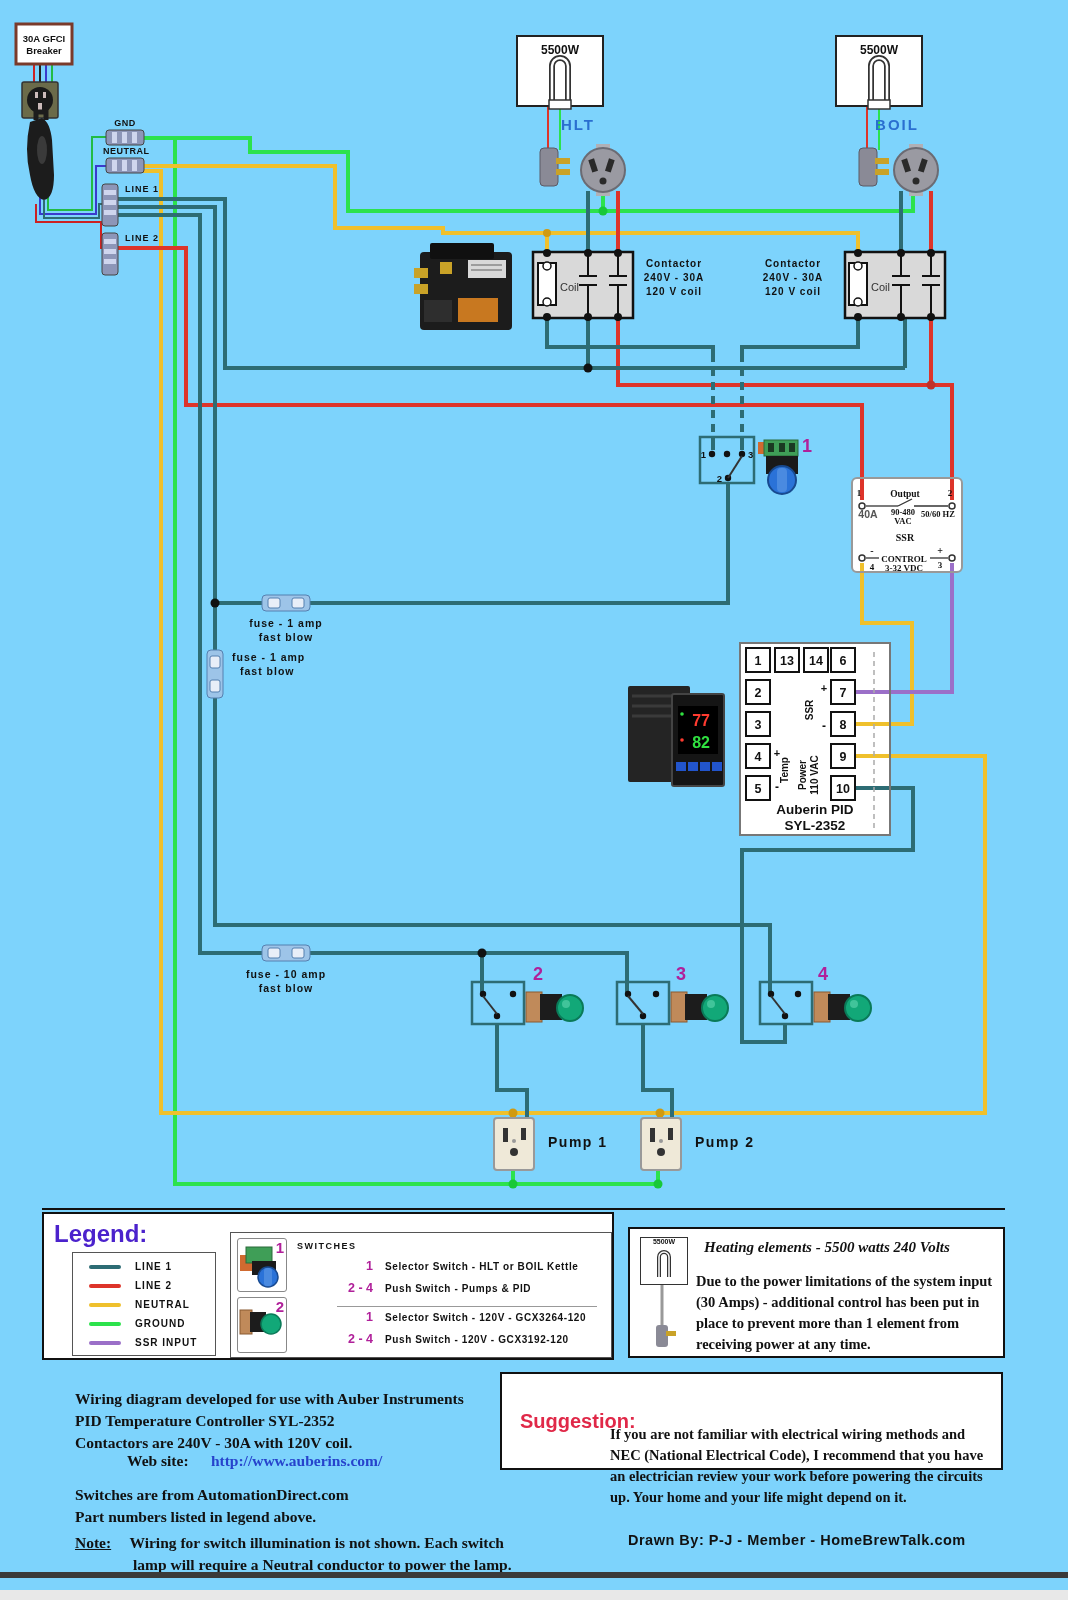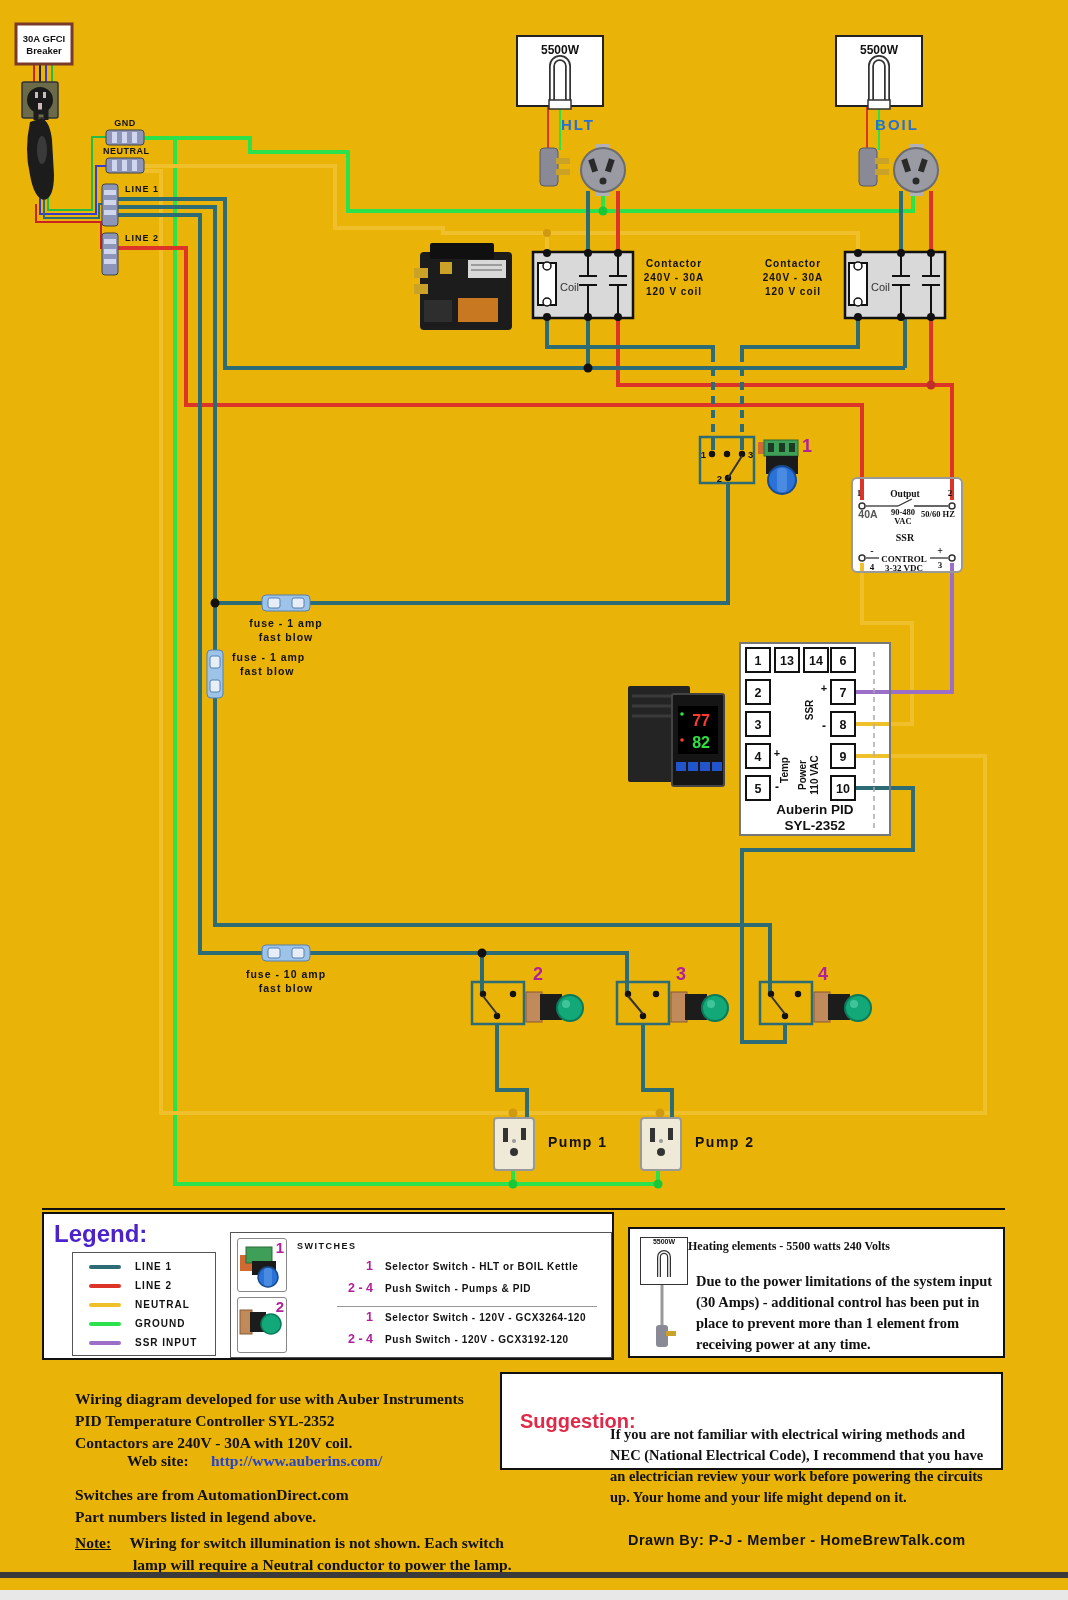--- a/index.html
+++ b/index.html
@@ -1,16 +1,16 @@
 <!DOCTYPE html>
 <html><head>
 <meta charset="utf-8">
 <style>
   html,body{margin:0;padding:0;background:#fff;}
-  #canvas{position:relative;width:1068px;height:1600px;background:#eab308;overflow:hidden;
+  #canvas{position:relative;width:1068px;height:1600px;background:#7dd3fc;overflow:hidden;
           font-family:"Liberation Sans",sans-serif;}
   svg text{font-family:"Liberation Sans",sans-serif;}
   .lbl{font-weight:bold;fill:#111;}
   .serif{font-family:"Liberation Serif",serif;}
   .w{fill:none;stroke-linejoin:miter;stroke-linecap:butt;}
   .green{stroke:#2ce24c;stroke-width:4;}
   .yellow{stroke:#efc02c;stroke-width:4;}
   .red{stroke:#dd342a;stroke-width:4;}
   .teal{stroke:#2d6c74;stroke-width:4;}
   .purple{stroke:#9b6fc8;stroke-width:4;}
@@ -531,21 +531,21 @@
     <svg width="44" height="34">
       <path d="M18 32 L18 12 A5 5 0 0 1 28 12 L28 32" fill="none" stroke="#333" stroke-width="4"></path>
       <path d="M18 32 L18 12 A5 5 0 0 1 28 12 L28 32" fill="none" stroke="#fff" stroke-width="1.5"></path>
     </svg>
   </div>
   <svg class="abs" style="left:18px;top:56px;" width="40" height="68">
     <line x1="14" y1="0" x2="14" y2="40" stroke="#999" stroke-width="3"></line>
     <rect x="8" y="40" width="12" height="22" rx="3" fill="#8a8a96"></rect>
     <rect x="18" y="46" width="10" height="5" fill="#c9a227"></rect>
   </svg>
-  <div class="abs serifb" style="left:58px;top:10px;font-size:12px;">Heating elements - 5500 watts 240 Volts</div>
+  <div class="abs serifb" style="left:74px;top:10px;font-size:15px;font-style:italic;">Heating elements - 5500 watts 240 Volts</div>
   <div class="abs serifb" style="left:66px;top:42px;width:300px;font-size:14.5px;line-height:21px;">Due to the power limitations of the system input (30 Amps) - additional control has been put in place to prevent more than 1 element from receiving power at any time.</div>
 </div>
 
 <div class="abs serifb" style="left:75px;top:1388px;font-size:15.5px;line-height:22px;">
   <div>Wiring diagram developed for use with Auber Instruments</div>
   <div>PID Temperature Controller SYL-2352</div>
   <div>Contactors are 240V - 30A with 120V coil.</div>
 </div>
 <div class="abs" style="left:127px;top:1452px;font-size:15.5px;">
   <span class="serifb">Web site:</span>

